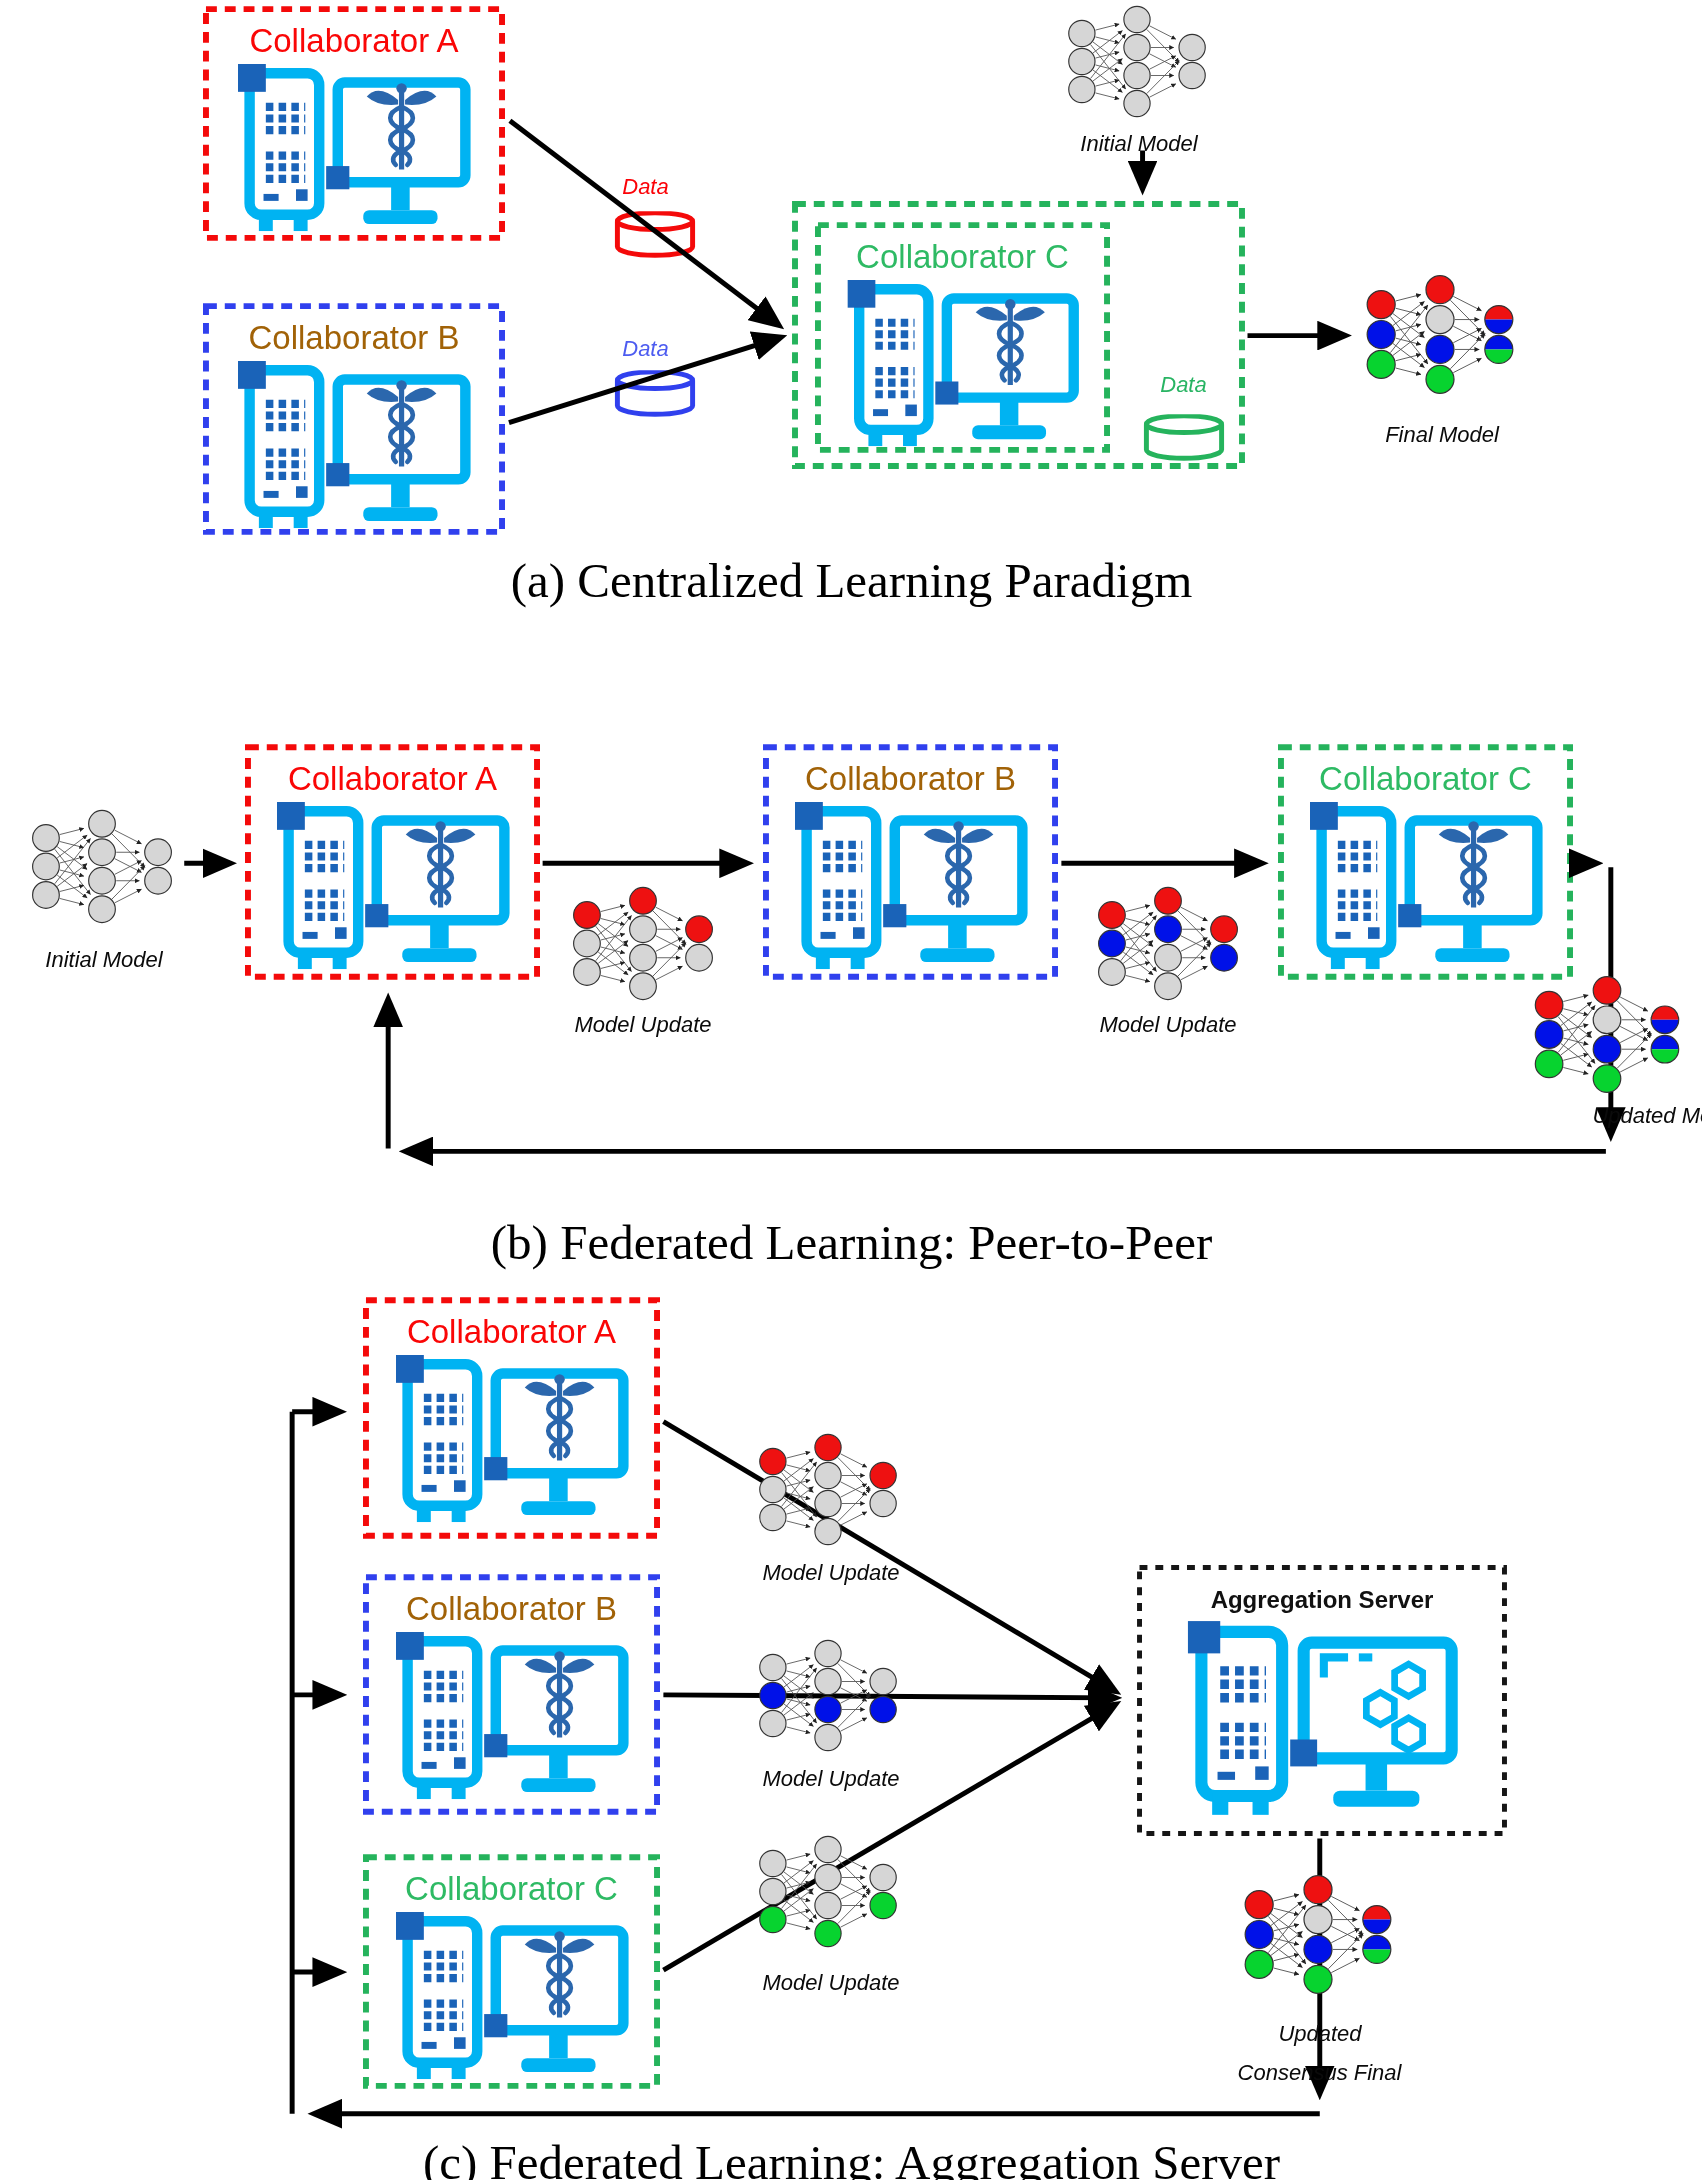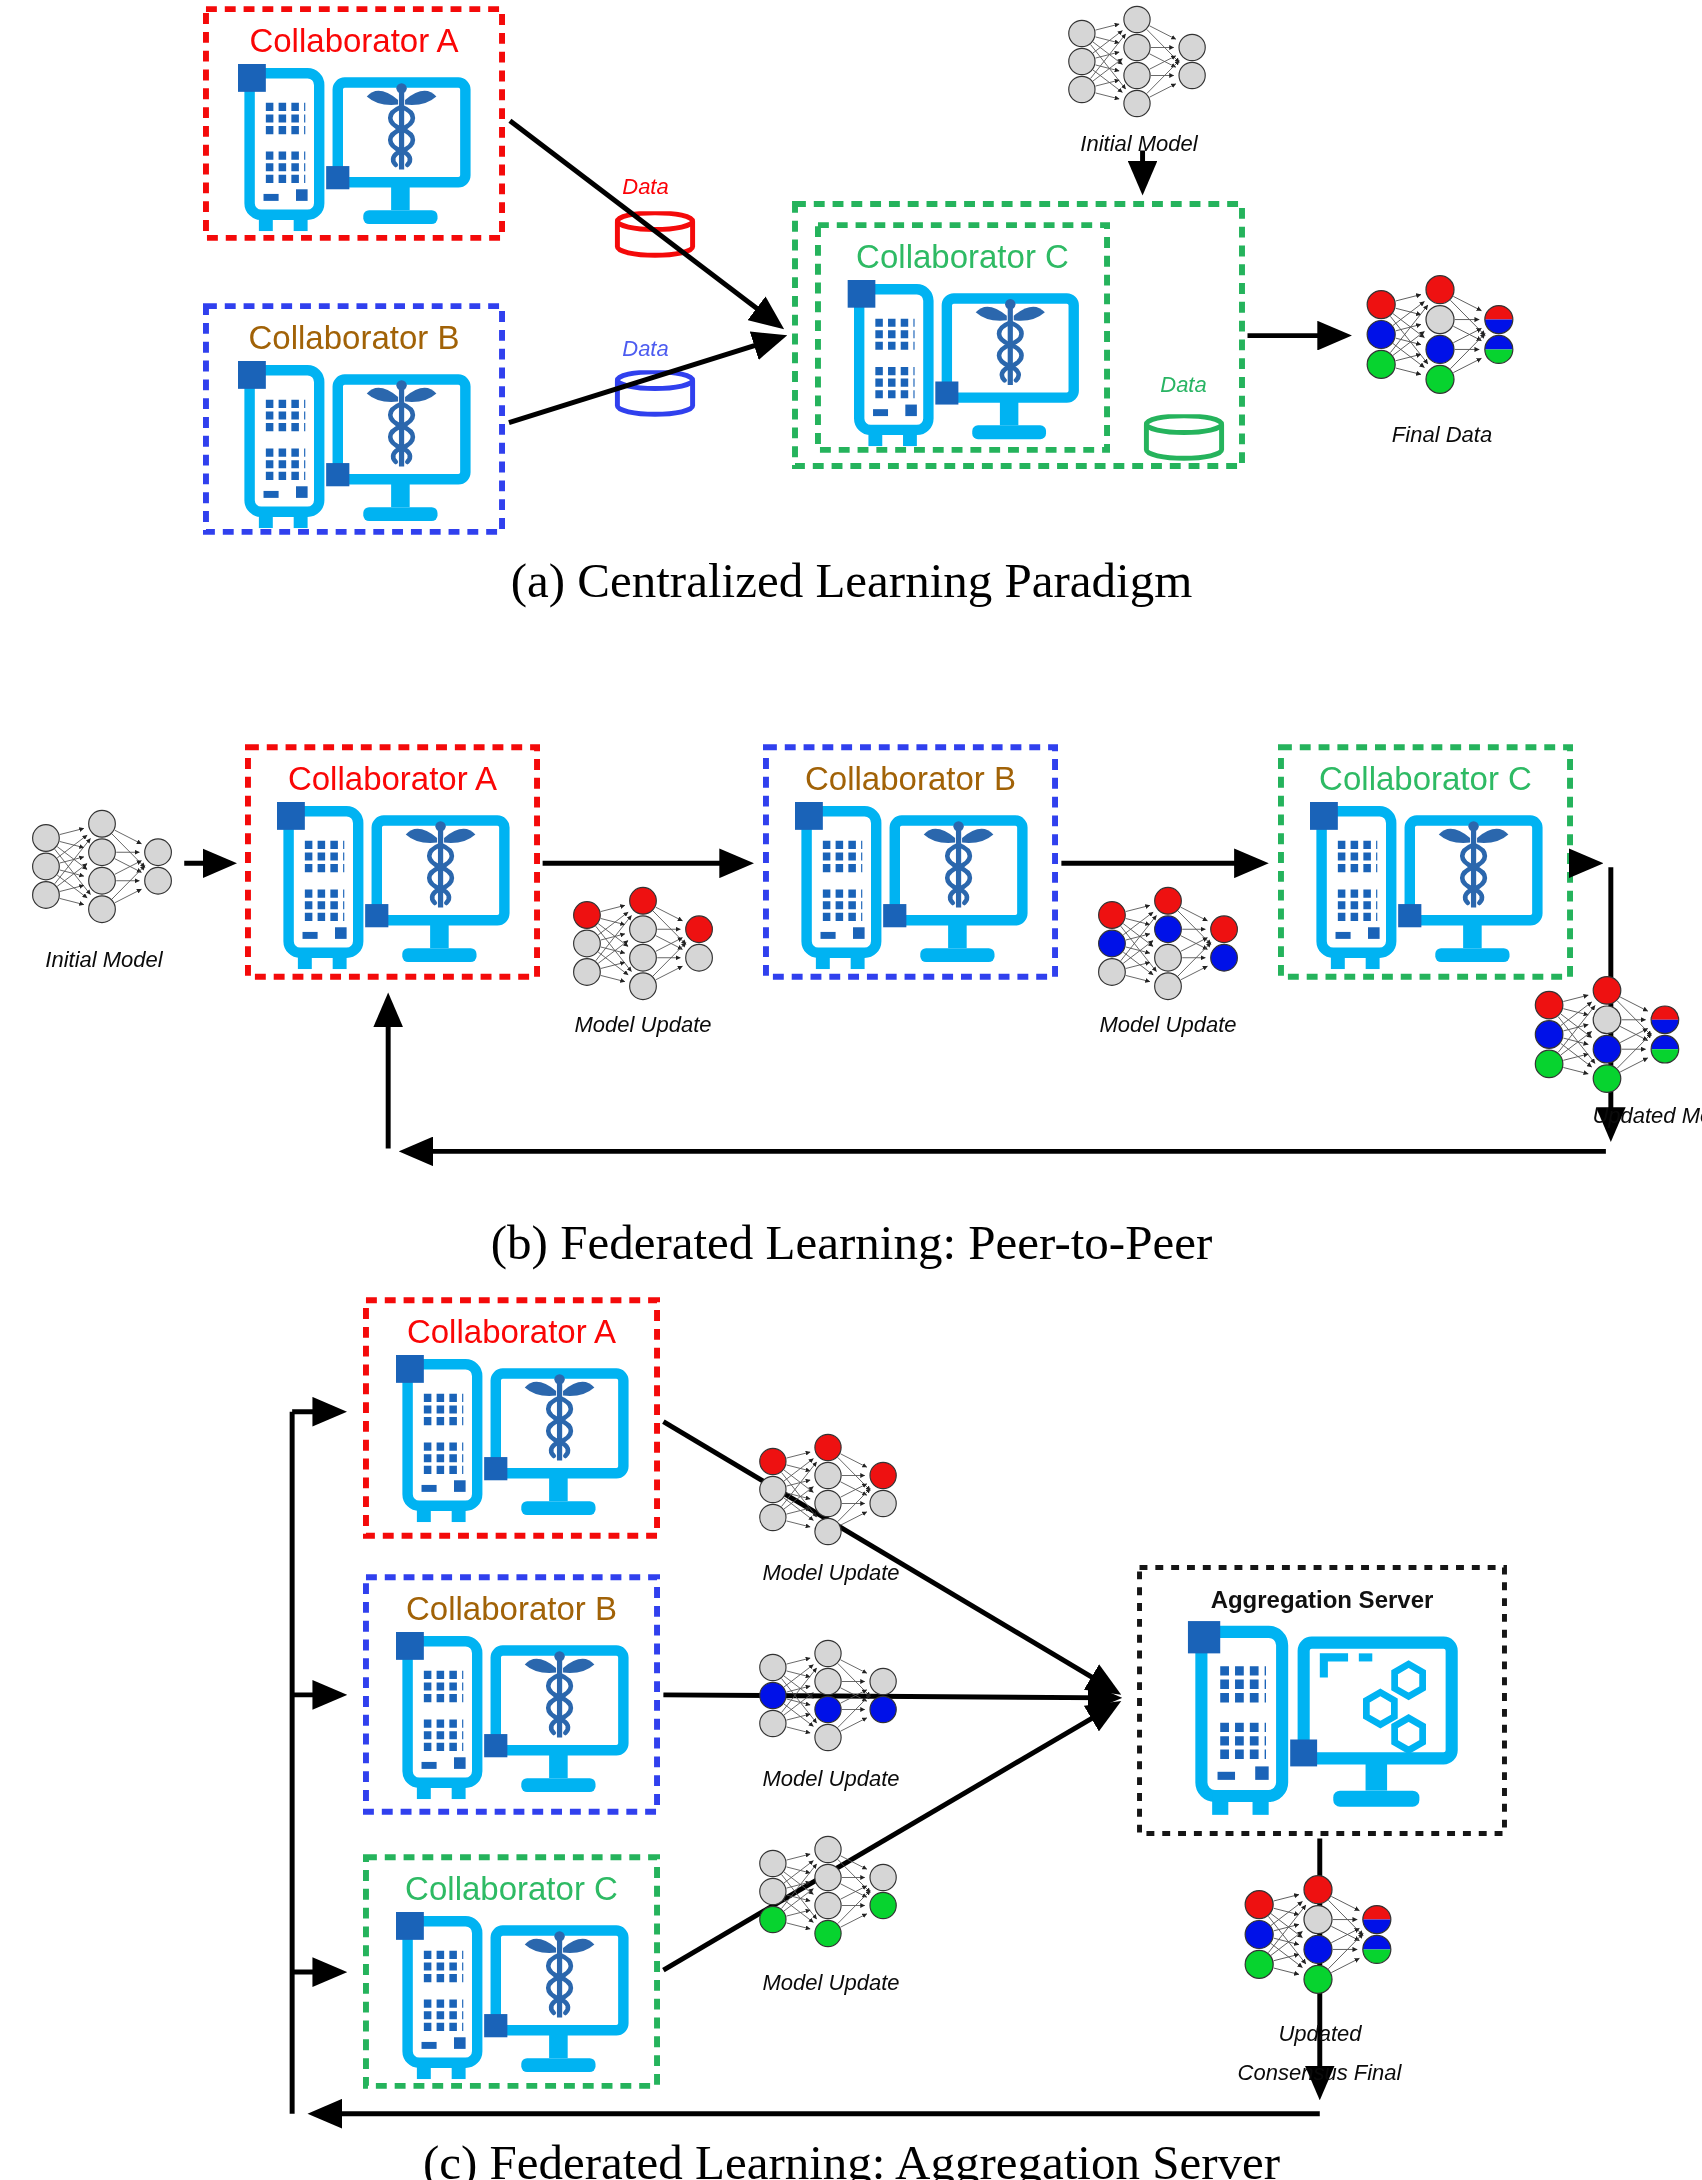--- a/index.html
+++ b/index.html
@@ -198,21 +198,21 @@
       <circle cx="85" cy="52" r="15" fill="#d6d6d6" stroke="#333" stroke-width="1.3"></circle>
       <circle cx="85" cy="84" r="15" fill="#0011e8" stroke="#333" stroke-width="1.3"></circle>
       <circle cx="85" cy="116" r="15" fill="#07d32f" stroke="#333" stroke-width="1.3"></circle>
       <path d="M133,52 A15,15 0 0 1 163,52 Z" fill="#ee1111"></path>
       <path d="M133,52 A15,15 0 0 0 163,52 Z" fill="#0011e8"></path>
       <circle cx="148" cy="52" r="15" fill="none" stroke="#333" stroke-width="1.3"></circle>
       <path d="M133,84 A15,15 0 0 1 163,84 Z" fill="#0011e8"></path>
       <path d="M133,84 A15,15 0 0 0 163,84 Z" fill="#07d32f"></path>
       <circle cx="148" cy="84" r="15" fill="none" stroke="#333" stroke-width="1.3"></circle>
     </svg>
-  <div class="lbl" style="left:1333px;top:416px;width:218px">Final Data</div>
+  <div class="lbl" style="left:1333px;top:416px;width:218px">Final Model</div>
 
   <div class="caption" style="top:552px">(a) Centralized Learning Paradigm</div>
 
   <svg class="nn" style="left:26px;top:806px" width="152" height="121" viewBox="0 0 170 136">
       <defs>
         <marker id="nm3" viewBox="0 0 6 6" refX="5.6" refY="3" markerWidth="5.5" markerHeight="5.5" orient="auto">
           <path d="M0,0L6,3L0,6z" fill="#222"></path>
         </marker>
       </defs>
       <line x1="37.5" y1="32.1" x2="64.6" y2="25.2" stroke="#555" stroke-width="1" marker-end="url(#nm3)"></line>

